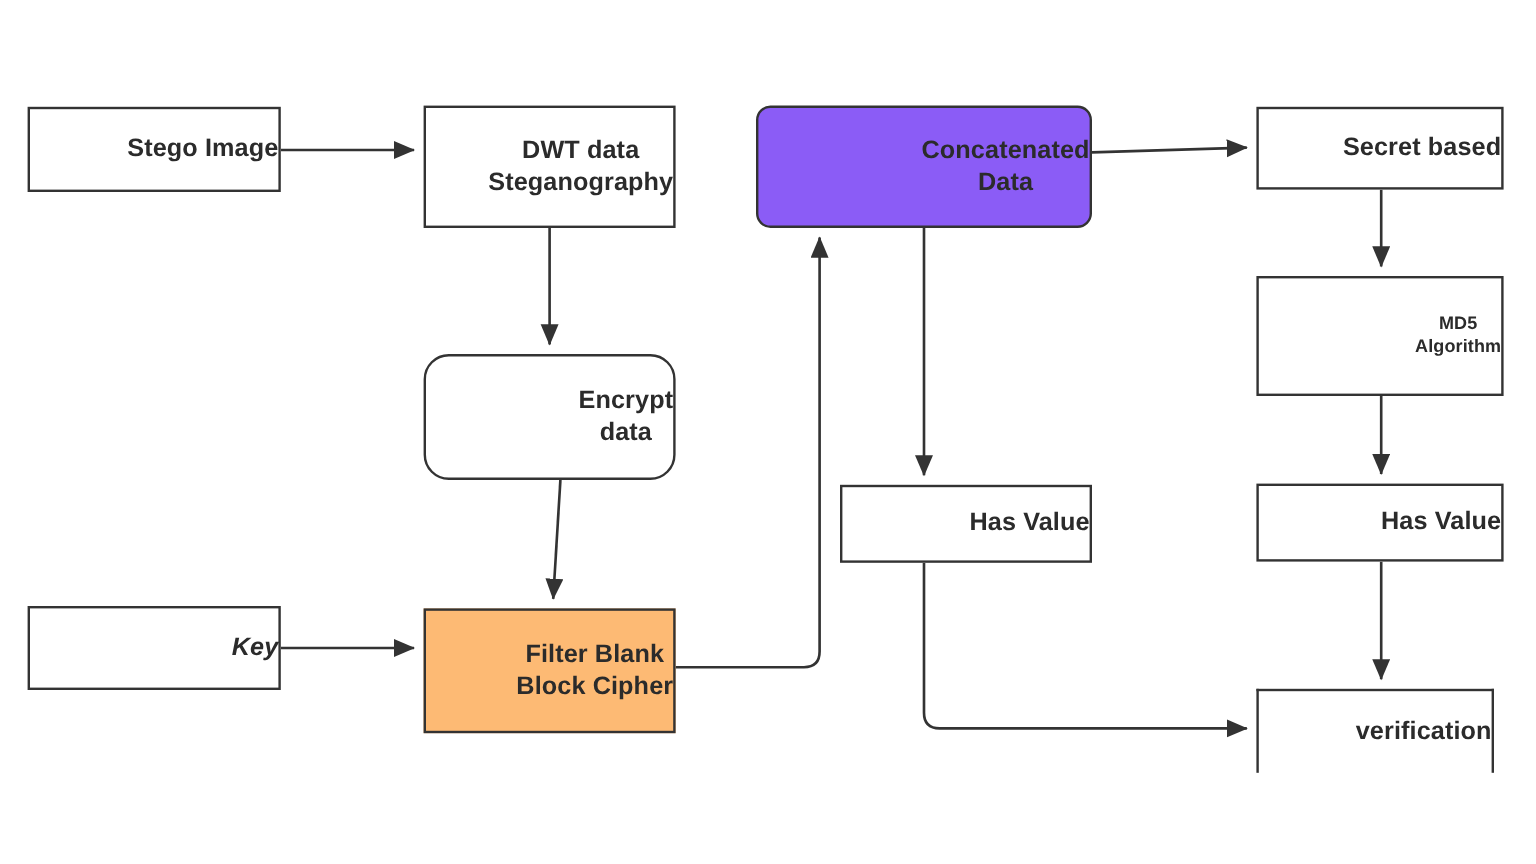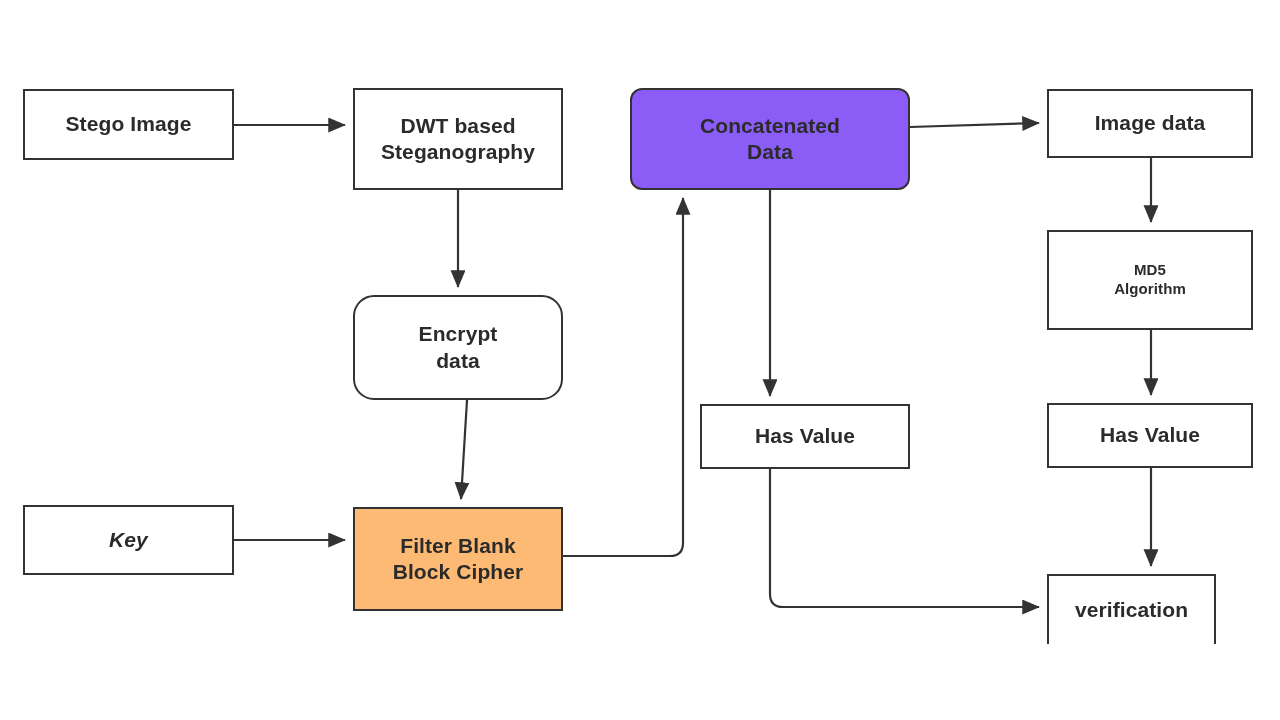--- a/index.html
+++ b/index.html
@@ -23,21 +23,21 @@
     height: 720px;
     pointer-events: none;
   }
   .node {
     position: absolute;
     box-sizing: border-box;
     background: #ffffff;
     border: 2px solid #333333;
     display: flex;
     align-items: center;
-    justify-content: center;
+    justify-content: flex-end;
     text-align: center;
     color: #2b2b2b;
     font-weight: bold;
     font-size: 21px;
     line-height: 1.25;
     letter-spacing: 0.1px;
     white-space: pre-line;
     z-index: 2;
   }
   .node.clipped-bottom {
@@ -65,30 +65,30 @@
         <path d="M 770 190 L 770 396" fill="none" stroke="#333333" stroke-width="2.2" marker-end="url(#arrowhead)"></path>
         <path d="M 1151 158 L 1151 222" fill="none" stroke="#333333" stroke-width="2.2" marker-end="url(#arrowhead)"></path>
         <path d="M 1151 330 L 1151 395" fill="none" stroke="#333333" stroke-width="2.2" marker-end="url(#arrowhead)"></path>
         <path d="M 1151 468 L 1151 566" fill="none" stroke="#333333" stroke-width="2.2" marker-end="url(#arrowhead)"></path>
         <path d="M 770 469 L 770 594 Q 770 607 783 607 L 1039 607" fill="none" stroke="#333333" stroke-width="2.2" marker-end="url(#arrowhead)"></path>
       </g>
   </svg>
 
   <div id="nodes">
       <div class="node" style="left: 23px; top: 89px; width: 211px; height: 71px; font-size: 21px; border-color: rgb(51, 51, 51); background: rgb(255, 255, 255); color: rgb(43, 43, 43);"><span>Stego Image</span></div>
-      <div class="node" style="left: 353px; top: 88px; width: 210px; height: 102px; font-size: 21px; border-color: rgb(51, 51, 51); background: rgb(255, 255, 255); color: rgb(43, 43, 43);"><span>DWT based
+      <div class="node" style="left: 353px; top: 88px; width: 210px; height: 102px; font-size: 21px; border-color: rgb(51, 51, 51); background: rgb(255, 255, 255); color: rgb(43, 43, 43);"><span>DWT data
 Steganography</span></div>
       <div class="node" style="left: 353px; top: 295px; width: 210px; height: 105px; font-size: 21px; border-color: rgb(51, 51, 51); background: rgb(255, 255, 255); color: rgb(43, 43, 43); border-radius: 21px;"><span>Encrypt
 data</span></div>
       <div class="node" style="left: 23px; top: 505px; width: 211px; height: 70px; font-size: 21px; border-color: rgb(51, 51, 51); background: rgb(255, 255, 255); color: rgb(43, 43, 43); font-style: italic;"><span>Key</span></div>
       <div class="node" style="left: 353px; top: 507px; width: 210px; height: 104px; font-size: 21px; border-color: rgb(51, 51, 51); background: #fdba74; color: rgb(43, 43, 43);"><span>Filter Blank
 Block Cipher</span></div>
       <div class="node" style="left: 630px; top: 88px; width: 280px; height: 102px; font-size: 21px; border-color: rgb(51, 51, 51); background: #8b5cf6; color: rgb(43, 43, 43); border-radius: 12px;"><span>Concatenated
 Data</span></div>
       <div class="node" style="left: 700px; top: 404px; width: 210px; height: 65px; font-size: 21px; border-color: rgb(51, 51, 51); background: rgb(255, 255, 255); color: rgb(43, 43, 43);"><span>Has Value</span></div>
-      <div class="node" style="left: 1047px; top: 89px; width: 206px; height: 69px; font-size: 21px; border-color: rgb(51, 51, 51); background: rgb(255, 255, 255); color: rgb(43, 43, 43);"><span>Image data</span></div>
+      <div class="node" style="left: 1047px; top: 89px; width: 206px; height: 69px; font-size: 21px; border-color: rgb(51, 51, 51); background: rgb(255, 255, 255); color: rgb(43, 43, 43);"><span>Secret based</span></div>
       <div class="node" style="left: 1047px; top: 230px; width: 206px; height: 100px; font-size: 15px; border-color: rgb(51, 51, 51); background: rgb(255, 255, 255); color: rgb(43, 43, 43);"><span>MD5
 Algorithm</span></div>
       <div class="node" style="left: 1047px; top: 403px; width: 206px; height: 65px; font-size: 21px; border-color: rgb(51, 51, 51); background: rgb(255, 255, 255); color: rgb(43, 43, 43);"><span>Has Value</span></div>
-      <div class="node clipped-bottom" style="left: 1047px; top: 574px; width: 169px; height: 70px; font-size: 21px; border-color: rgb(51, 51, 51); background: rgb(255, 255, 255); color: rgb(43, 43, 43);"><span>verification</span></div>
+      <div class="node clipped-bottom" style="left: 1047px; top: 574px; width: 198px; height: 70px; font-size: 21px; border-color: rgb(51, 51, 51); background: rgb(255, 255, 255); color: rgb(43, 43, 43);"><span>verification</span></div>
     </div>
 
 </div>
 
 </body></html>

